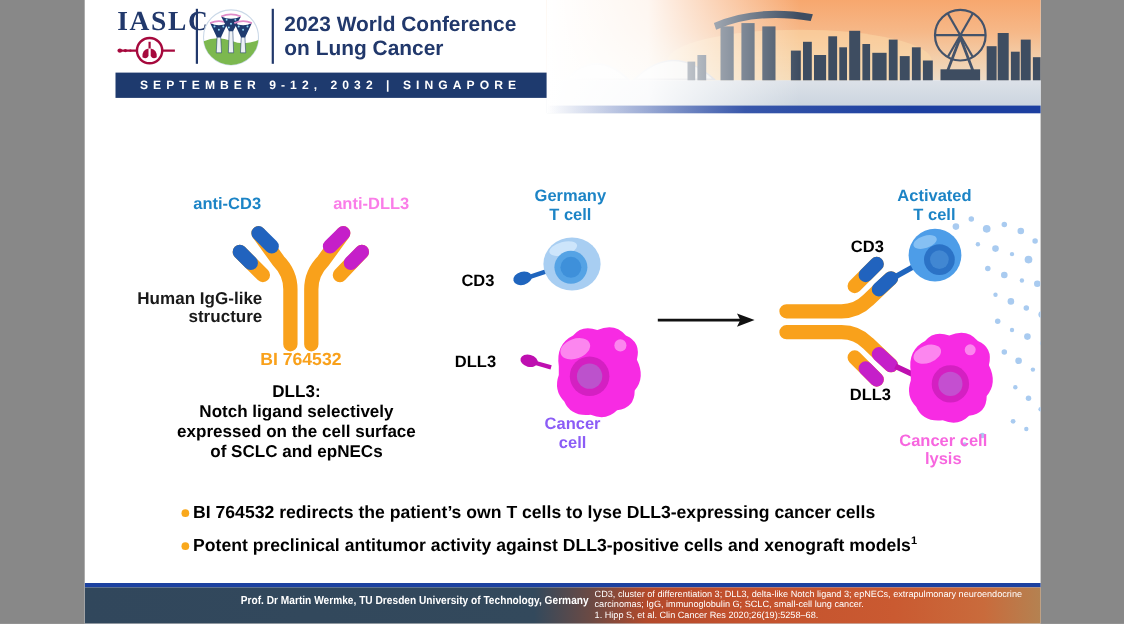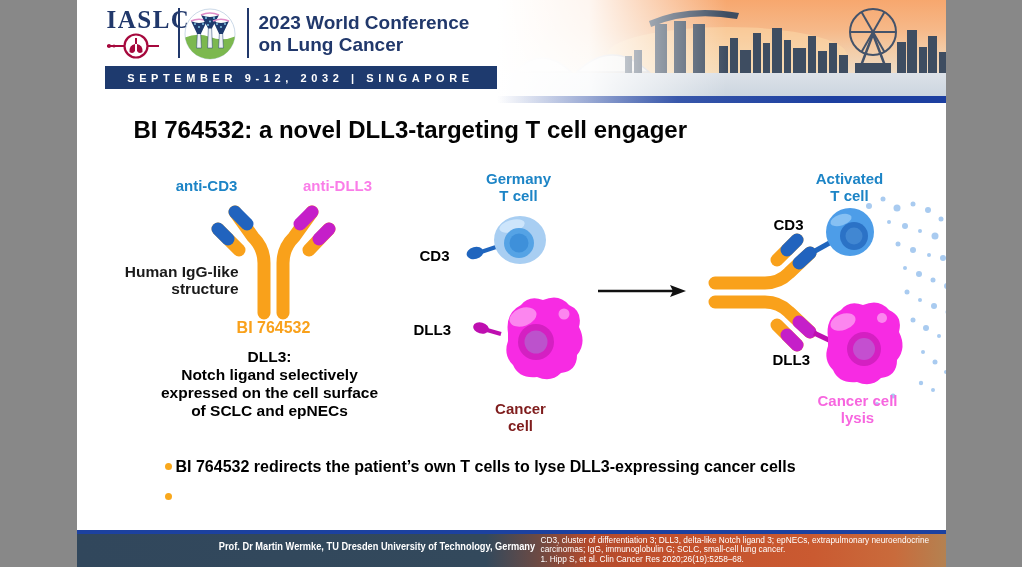--- a/index.html
+++ b/index.html
@@ -28,21 +28,21 @@
   .lbl{font-size:15px;font-weight:bold;color:#000;line-height:17px;}
   .lbl-anticd3{left:68px;top:177px;width:124px;color:#1C84C6;}
   .lbl-antidll3{left:199px;top:177px;width:124px;color:#FA7DE8;}
   .lbl-structure{left:28px;top:263px;width:134px;text-align:right;font-weight:bold;
                  font-size:15.5px;line-height:17px;color:#1A1A1A;}
   .lbl-bi{left:132px;top:319px;width:130px;color:#F9A11B;font-size:16px;}
   .lbl-dll3desc{left:33px;top:348px;width:320px;font-size:15.5px;line-height:18px;}
   .lbl-inactive{left:382px;top:170px;width:120px;color:#1C84C6;}
   .lbl-cd3mid{left:343px;top:247px;}
   .lbl-dll3mid{left:337px;top:321px;}
-  .lbl-cancercell{left:384px;top:377px;width:120px;color:#7f1d1d;margin-top:23px;}
+  .lbl-cancercell{left:384px;top:377px;width:120px;color:#8b5cf6;}
   .lbl-activated{left:712px;top:170px;width:122px;color:#1C84C6;}
   .lbl-cd3r{left:697px;top:216px;}
   .lbl-dll3r{left:696px;top:351px;}
   .lbl-lysis{left:718px;top:392px;width:126px;color:#F766DF;}
   .lbl-synapse{left:884px;top:270px;width:92px;font-weight:normal;font-size:15px;
                line-height:20px;color:#1A1A1A;}
 
   
   .bullets{left:88px;top:456px;width:860px;list-style:none;margin:0;padding:0;}
   .bullets li{display:flex;gap:4px;margin-bottom:9px;font-size:16px;font-weight:bold;
@@ -200,21 +200,20 @@
         <rect x="558" y="46" width="8" height="27"></rect>
       <rect x="567" y="29" width="11" height="44"></rect>
         <rect x="580" y="40" width="8" height="33"></rect>
       <rect x="589" y="48" width="13" height="25"></rect>
     </g>
     <use href="#bldgs" transform="translate(0,146) scale(1,-1)" opacity=".18" clip-path="url(#watC)"></use>
     <rect x="0" y="0" width="230" height="103" fill="url(#fadeL)"></rect>
   </svg>
   <div class="abs skybar"></div>
 
-  <div class="abs slide-title">BI 764532: a novel DLL3-targeting T cell engager</div>
 
   <svg class="abs" style="left:0;top:0" width="1022" height="567" viewBox="0 0 1022 567">
 
     <g stroke-linecap="round" fill="none" stroke-width="13">
       <path d="M187 313 V263 Q187 248 176 237 L158 212" stroke="#F9A11B"></path>
       <path d="M206 313 V263 Q206 248 217 237 L235 212" stroke="#F9A11B"></path>
       <path d="M162 250 L141 229" stroke="#F9A11B"></path>
       <path d="M232 250 L252 229" stroke="#F9A11B"></path>
       <path d="M170 224 L158 212" stroke="#2163BE"></path>
       <path d="M151 239 L141 229" stroke="#2163BE"></path>
@@ -350,20 +349,21 @@
   <div class="abs lbl pre lbl-synapse">Activated
 synapse</div>
 
   <ul class="abs bullets">
     <li>
       <span class="bdot"></span>
       <span><span>BI 764532 redirects the patient’s own T cells to lyse DLL3-expressing cancer cells</span><sup></sup></span>
     </li>
     <li>
       <span class="bdot"></span>
+      <span><span>Potent preclinical antitumor activity against DLL3-positive cells and xenograft models</span><sup>1</sup></span>
     </li>
   </ul>
 
   <div class="abs footer-line"></div>
   <div class="abs footer"></div>
   <div class="abs speaker">Prof. Dr Martin Wermke, TU Dresden University of Technology, Germany</div>
   <div class="abs footnote">
     <div>CD3, cluster of differentiation 3; DLL3, delta-like Notch ligand 3; epNECs, extrapulmonary neuroendocrine</div>
     <div>carcinomas; IgG, immunoglobulin G; SCLC, small-cell lung cancer.</div>
     <div>1. Hipp S, et al. Clin Cancer Res 2020;26(19):5258–68.</div>

